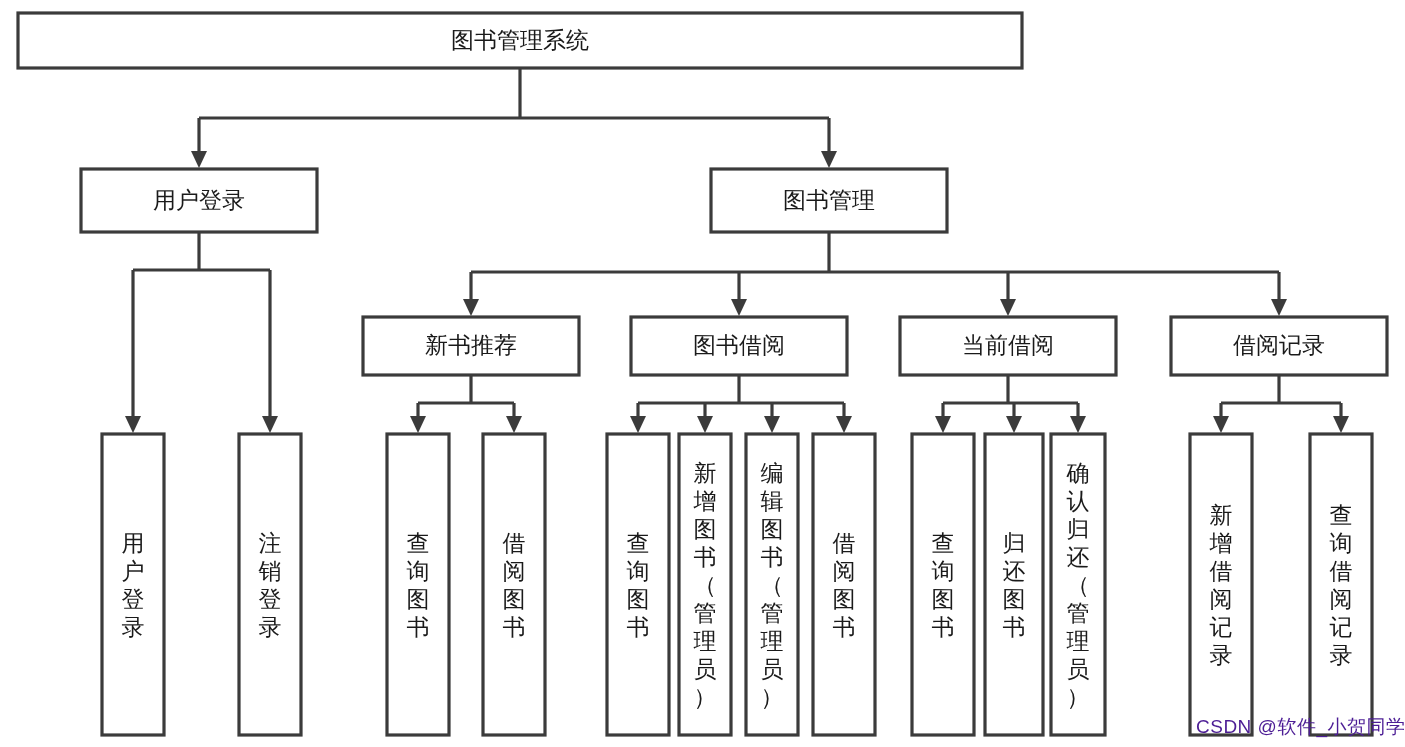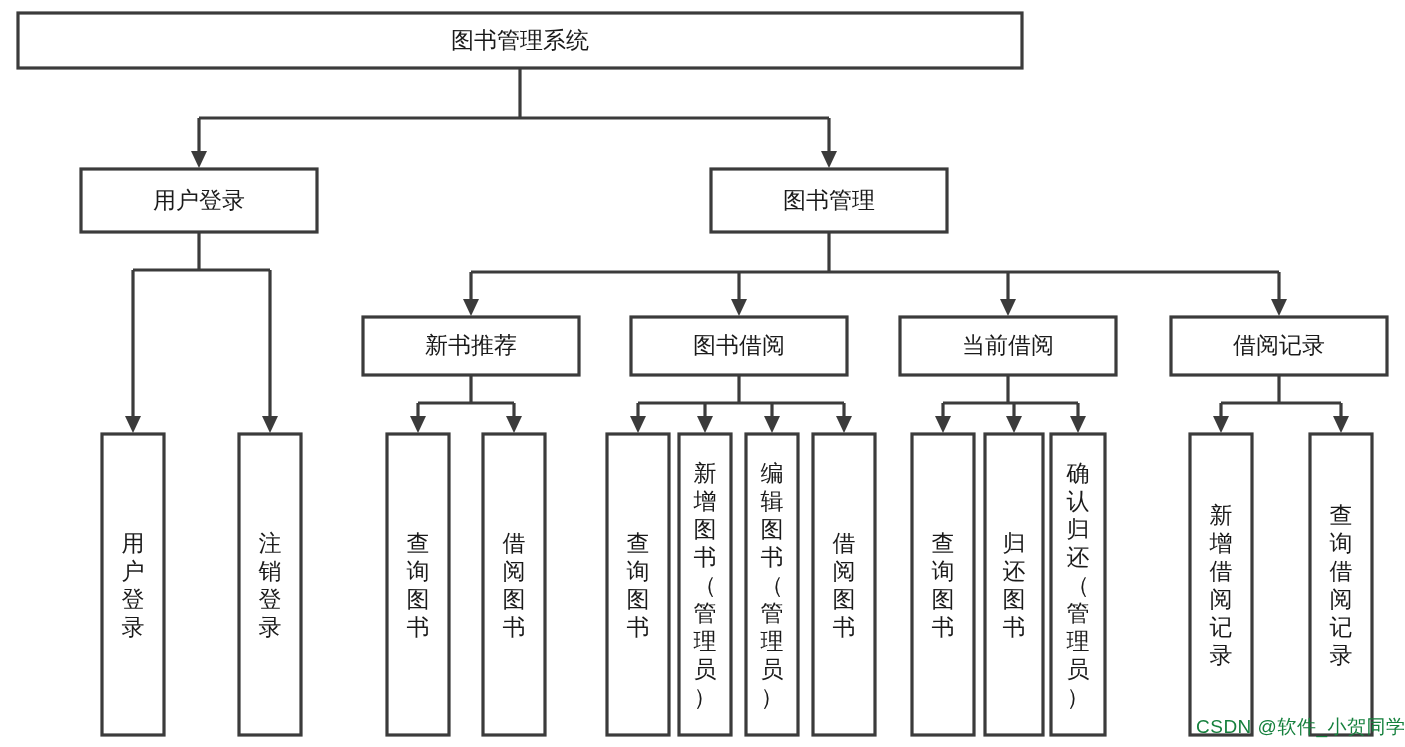--- a/index.html
+++ b/index.html
@@ -53,21 +53,21 @@
   .node-label-v {
     font-family: "Liberation Sans", "DejaVu Sans", sans-serif;
     font-size: 23px;
     fill: #1a1a1a;
     text-anchor: middle;
   }
   .watermark-text {
     position: absolute;
     font-family: "Liberation Sans", "DejaVu Sans", sans-serif;
     font-size: 19px;
-    color: #15803d;
+    color: #4c1d95;
     white-space: nowrap;
     letter-spacing: 0.5px;
     user-select: none;
   }
 </style>
 </head>
 <body>
 
 <div id="diagram-root">
 

